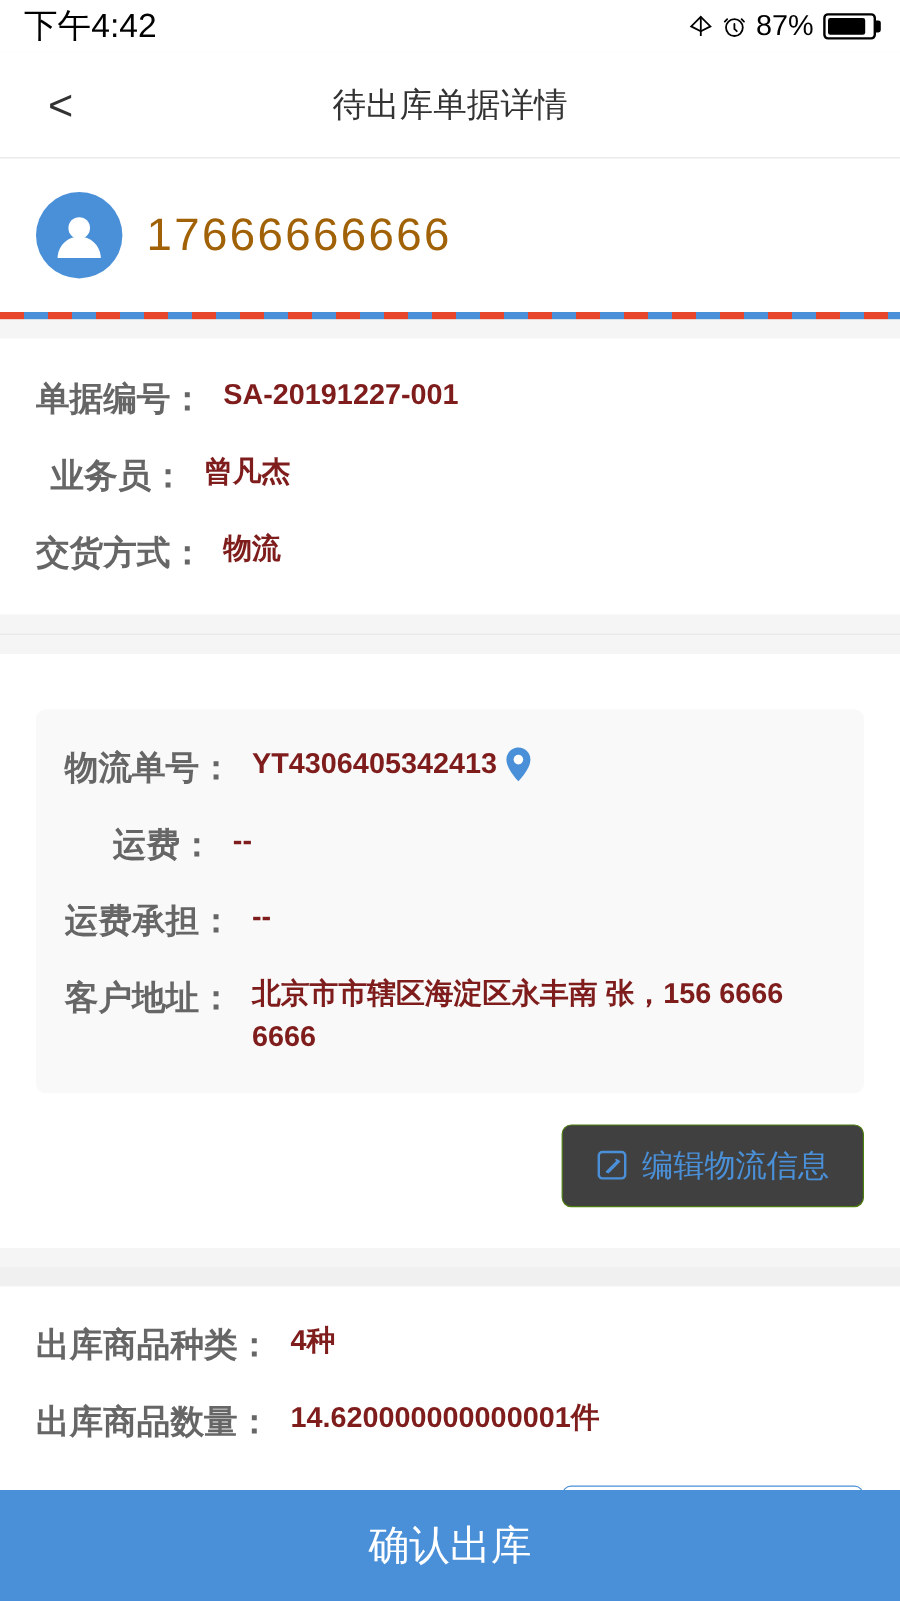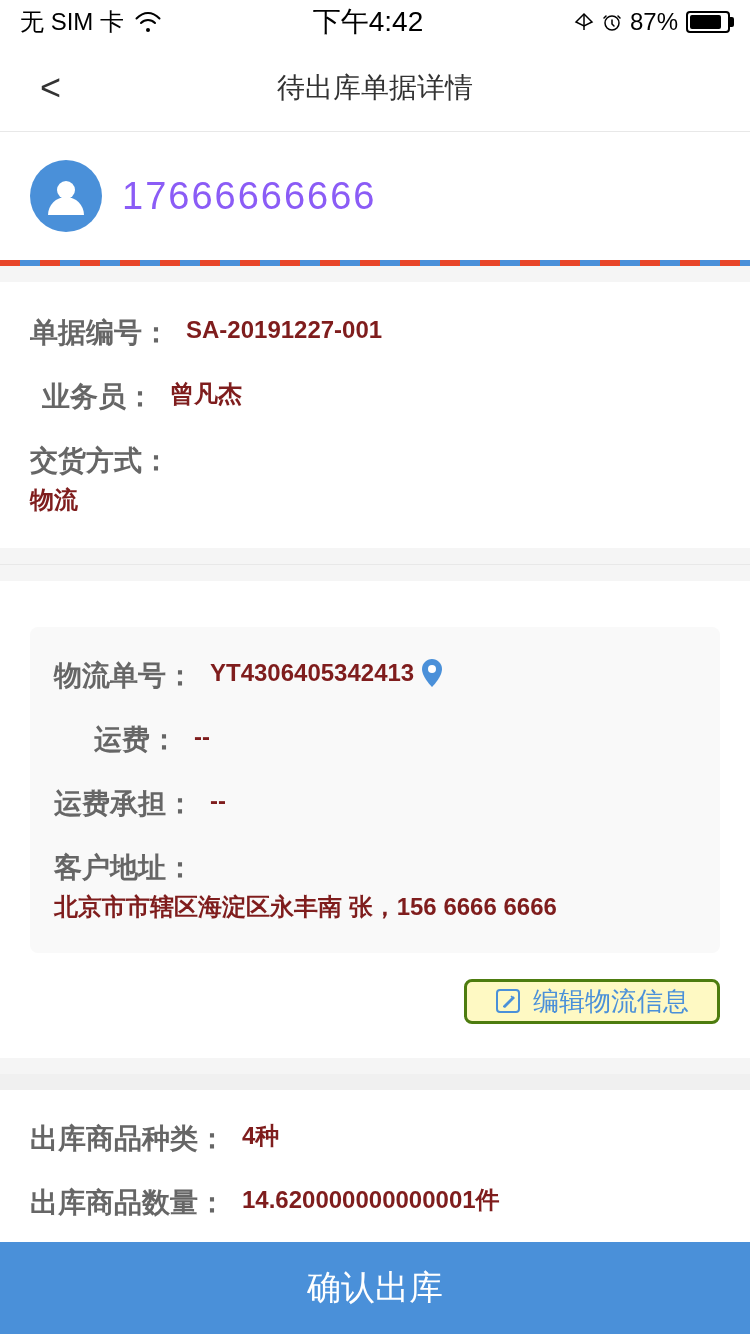--- a/index.html
+++ b/index.html
@@ -122,42 +122,41 @@
       justify-content: center;
       flex-shrink: 0;
     }
     .customer-avatar svg {
       width: 46px;
       height: 46px;
     }
     .customer-phone {
       font-size: 38px;
       font-weight: 500;
-      color: #8b5cf6;
+      color: #a16207;
       letter-spacing: 2px;
     }
 
     
     .section-card {
       background: #fff;
       margin: 16px 0;
       padding: 30px 30px;
     }
 
     
     .info-row {
       display: flex;
       align-items: flex-start;
       margin-bottom: 22px;
       line-height: 1.5;
       font-weight: bold;
     }
     .info-row:last-child {
       margin-bottom: 0;
-      flex-direction: column;
     }
     .info-label {
       color: #666;
       font-size: 28px;
       min-width: 140px;
       text-align: right;
       flex-shrink: 0;
       padding-right: 16px;
     }
     .info-value {
@@ -181,26 +180,26 @@
       border-radius: 8px;
       padding: 28px 24px;
       margin: 16px 0;
     }
 
     
     .edit-btn {
       display: flex;
       align-items: center;
       gap: 10px;
-      border: 3px solid #4d7c0f;
+      border: 1px solid #4d7c0f;
       border-radius: 8px;
-      padding: 2px 28px;
+      padding: 16px 28px;
       color: #4a90d9;
       font-size: 26px;
-      background: #fef9c3;
+      background: #404040;
       float: right;
       cursor: pointer;
     }
     .edit-btn-icon {
       width: 28px;
       height: 28px;
     }
 
     
     .view-btn {
@@ -260,28 +259,20 @@
     .clearfix::after {
       content: '';
       display: table;
       clear: both;
     }
   </style>
 </head>
 <body>
 
 <div class="status-bar">
-  <div class="status-left">
-    <span>无 SIM 卡</span>
-    <svg width="28" height="20" viewBox="0 0 28 20" fill="none">
-      <path d="M14 16a2 2 0 1 1 0 4 2 2 0 0 1 0-4z" fill="#000"></path>
-      <path d="M7 11c1.9-1.9 4.5-3 7-3s5.1 1.1 7 3" stroke="#000" stroke-width="2" fill="none" stroke-linecap="round"></path>
-      <path d="M2.5 6.5C6 3 10 1 14 1s8 2 11.5 5.5" stroke="#000" stroke-width="2" fill="none" stroke-linecap="round"></path>
-    </svg>
-  </div>
   <div class="status-center">下午4:42</div>
   <div class="status-right">
     <svg width="20" height="20" viewBox="0 0 20 20">
       <path d="M10 2L18 10L10 14L2 10Z" fill="none" stroke="#000" stroke-width="1.5"></path>
       <line x1="10" y1="2" x2="10" y2="18" stroke="#000" stroke-width="1.5"></line>
     </svg>
     <svg width="20" height="20" viewBox="0 0 20 20">
       <circle cx="10" cy="11" r="7" stroke="#000" stroke-width="1.5" fill="none"></circle>
       <path d="M10 8v4l2 2" stroke="#000" stroke-width="1.5" stroke-linecap="round" fill="none"></path>
       <path d="M4 4L2 6M16 4l2 2" stroke="#000" stroke-width="1.5" stroke-linecap="round"></path>

